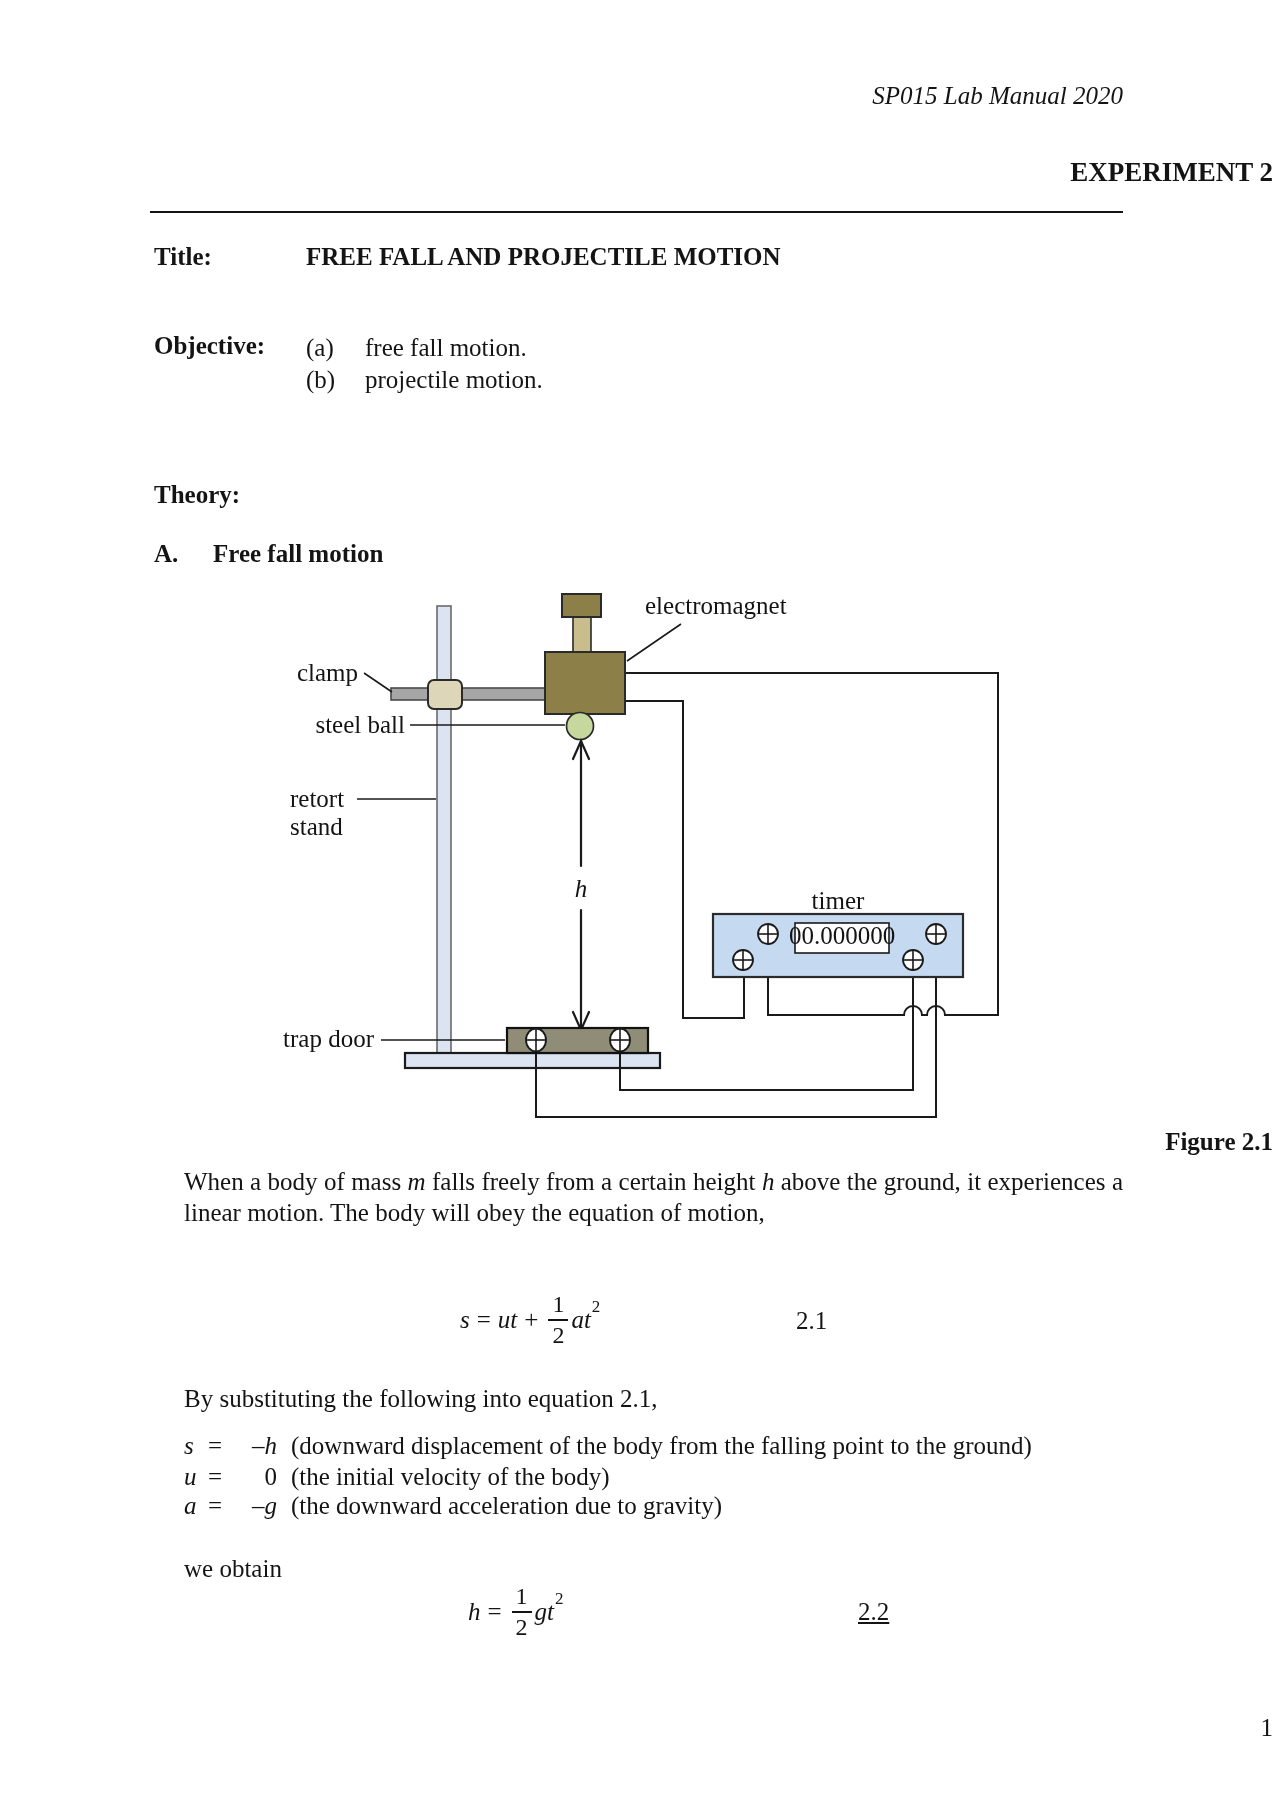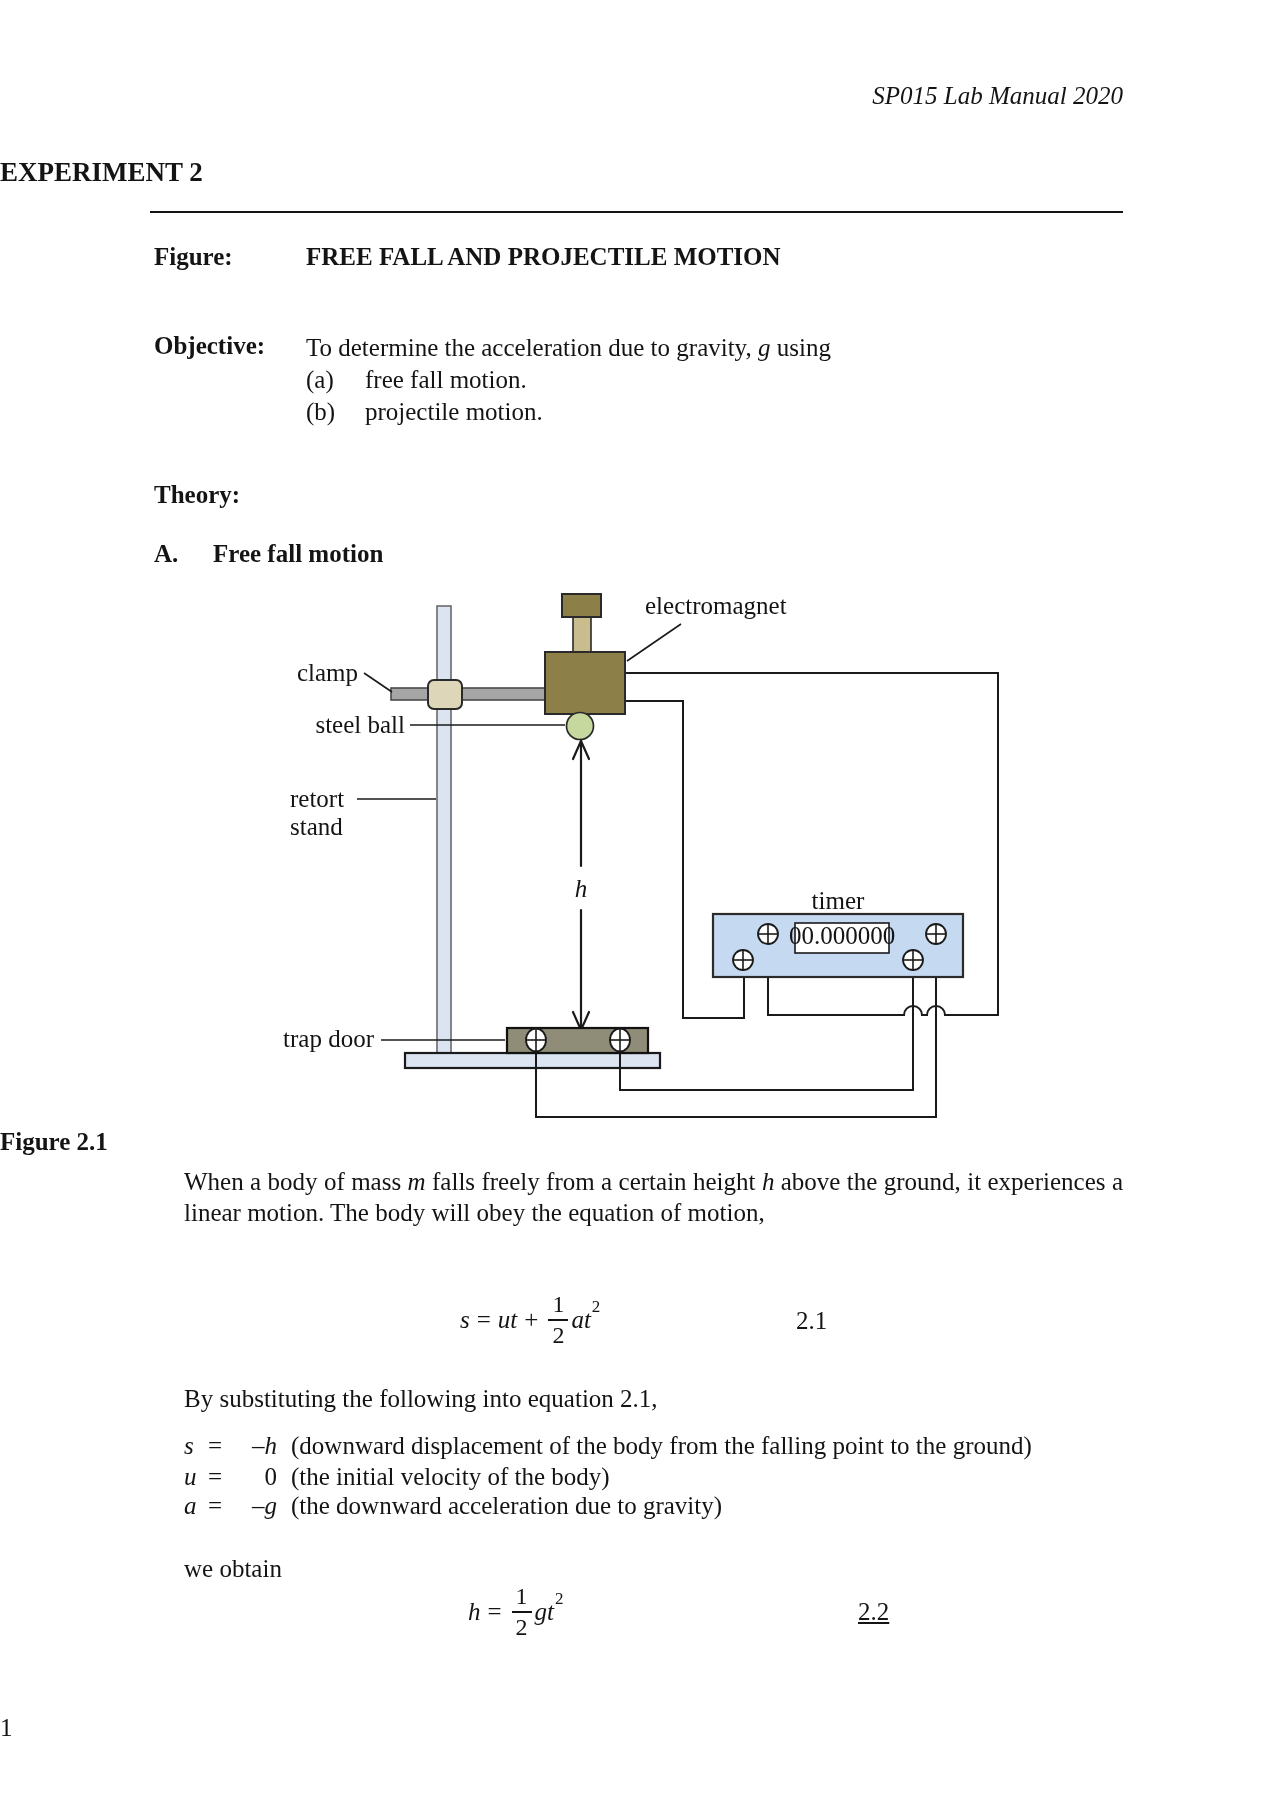--- a/index.html
+++ b/index.html
@@ -5,21 +5,21 @@
   * { box-sizing: border-box; margin: 0; padding: 0; }
   html,body { background:#ffffff; }
   body {
     width: 1273px; height: 1800px; position: relative;
     font-family: "Liberation Serif", "DejaVu Serif", serif;
     color: #141414; font-size: 25px;
   }
   .abs { position: absolute; }
   .b { font-weight: bold; }
   .i { font-style: italic; }
-  .center { left:0; width:1273px; text-align:left; }
+  .center { left:0; width:1273px; text-align:right; }
   .rule { background:#141414; height:2px; }
 
   
   .obj-line { line-height: 32px; white-space: nowrap; }
   .obj-marker { display:inline-block; width:59px; }
 
   
   .para { left:184px; width:939px; text-align:justify; line-height:31px; }
 
   
@@ -48,26 +48,25 @@
 </style>
 </head>
 <body>
 
 <div class="abs i" style="top:82px; right:150px;">SP015 Lab Manual 2020</div>
 
 <div class="abs center b" style="top:157px; font-size:27px;">EXPERIMENT 2</div>
 
 <div class="abs rule" style="top:211px; left:150px; width:973px;"></div>
 
-<div class="abs b" style="top:243px; left:154px;">Figure:</div>
+<div class="abs b" style="top:243px; left:154px;">Title:</div>
 <div class="abs b" style="top:243px; left:306px;">FREE FALL AND PROJECTILE MOTION</div>
 
 <div class="abs b" style="top:332px; left:154px;">Objective:</div>
 <div class="abs" style="top:332px; left:306px;">
-  <div class="obj-line"><span>To determine the acceleration due to gravity, </span><span class="i">g</span><span> using</span></div>
   <div class="obj-line"><span class="obj-marker">(a)</span><span>free fall motion.</span></div>
   <div class="obj-line"><span class="obj-marker">(b)</span><span>projectile motion.</span></div>
 </div>
 
 <div class="abs b" style="top:481px; left:154px;">Theory:</div>
 <div class="abs b" style="top:540px; left:154px;">A.</div>
 <div class="abs b" style="top:540px; left:213px;">Free fall motion</div>
 
 <svg class="abs" style="left:250px; top:585px;" width="810" height="545" viewBox="250 585 810 545">
 

